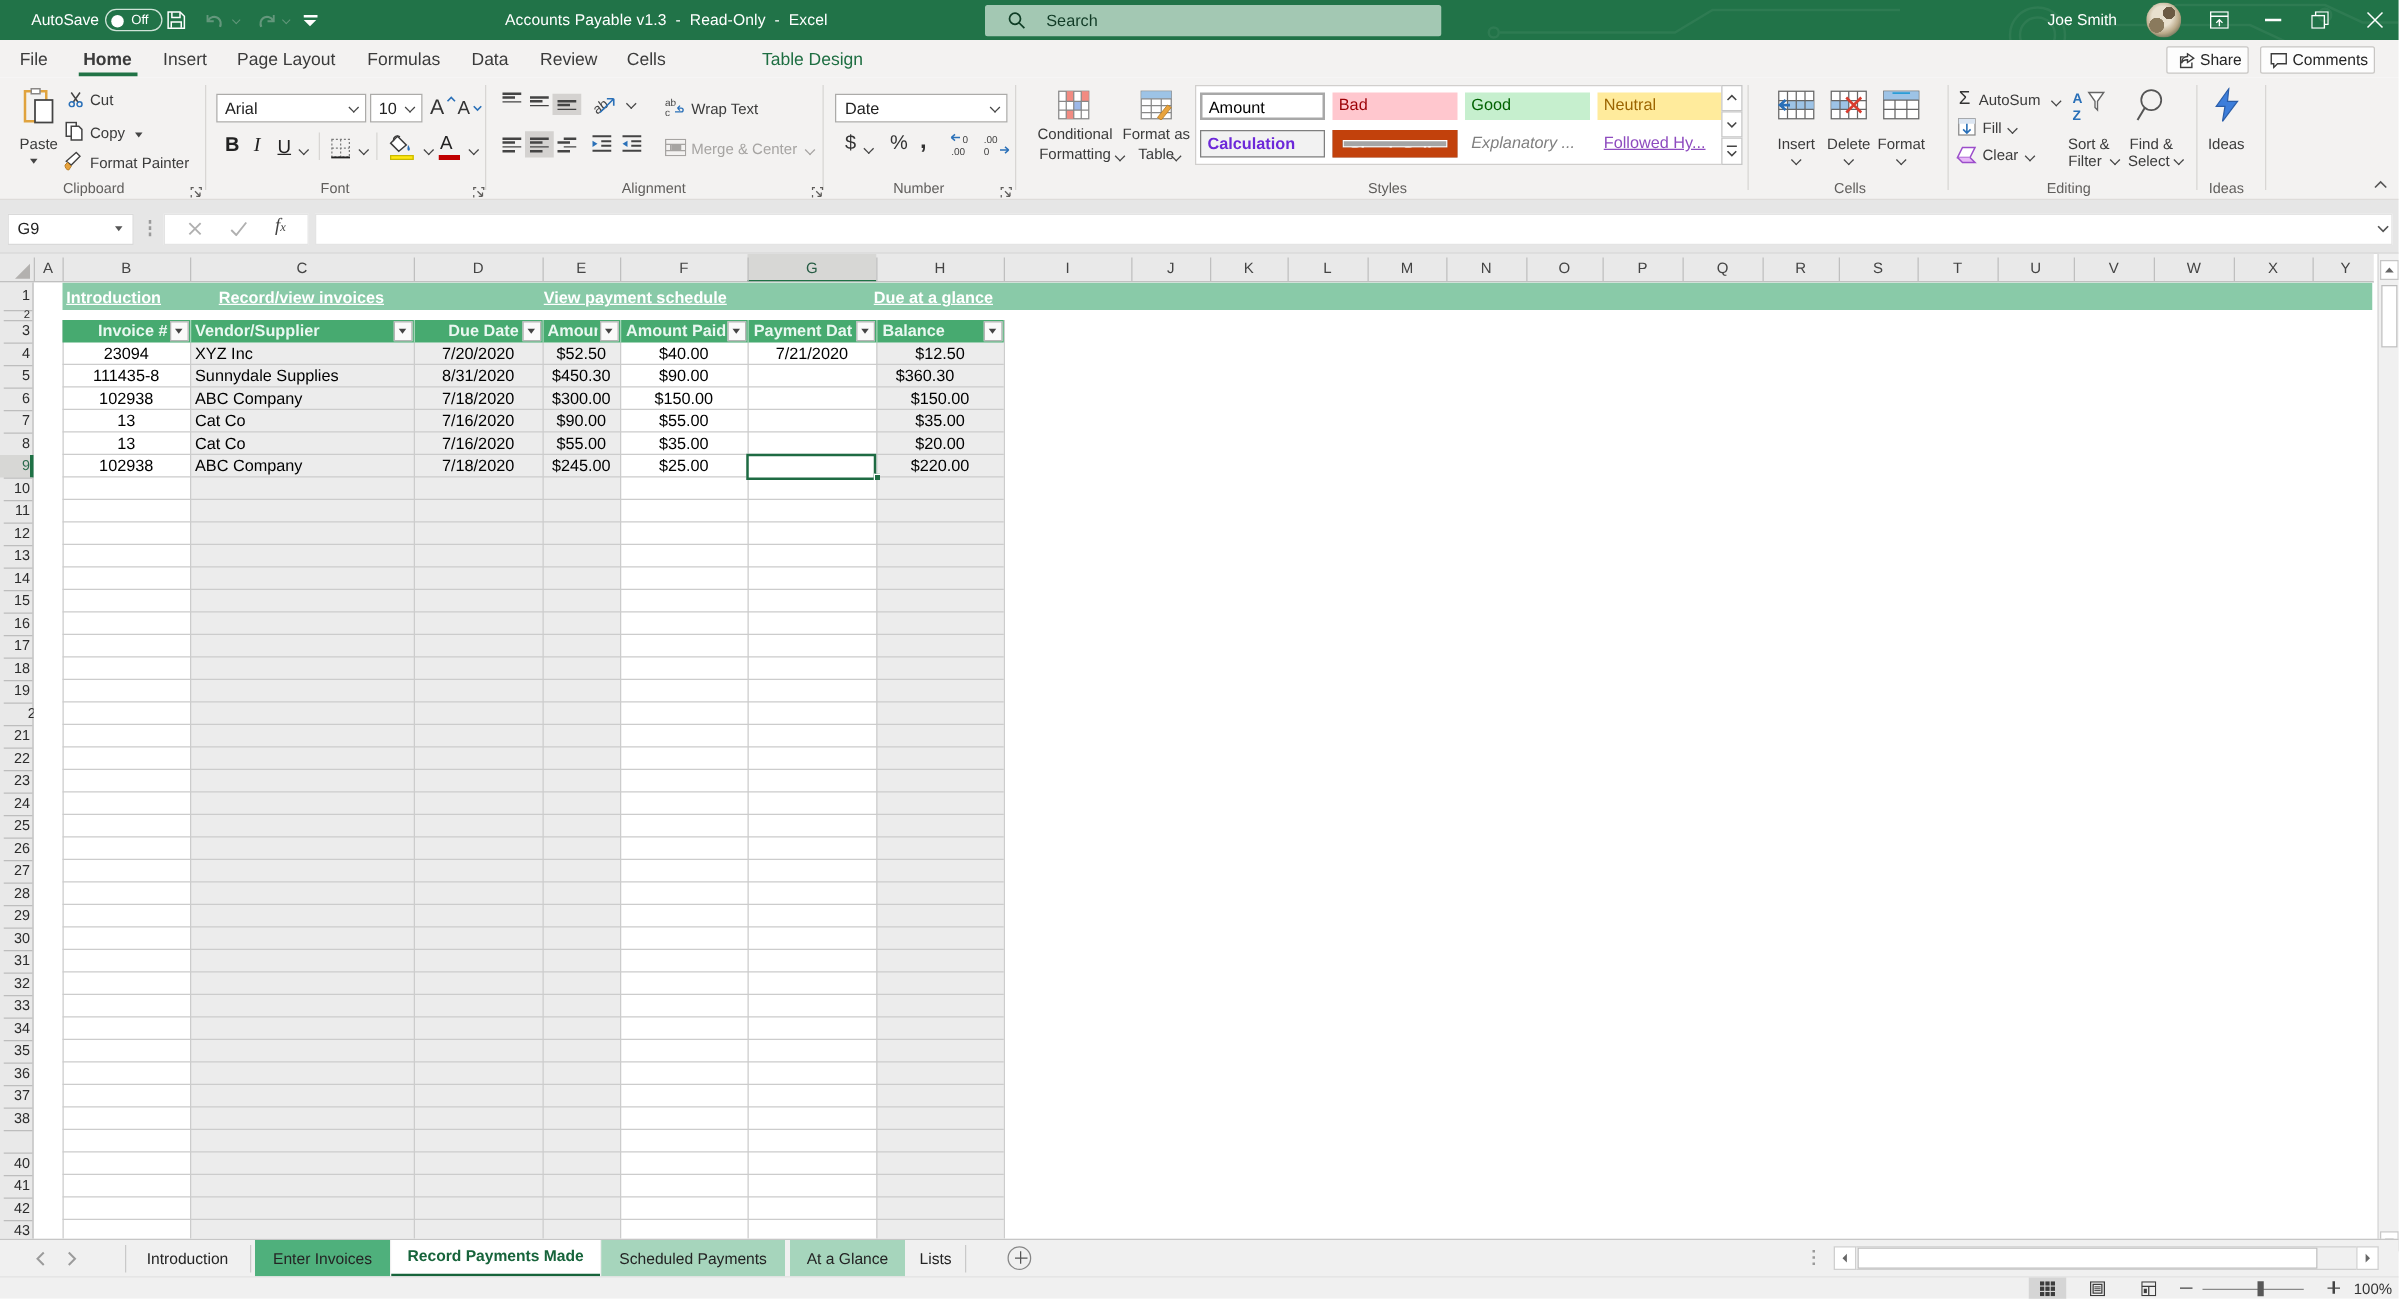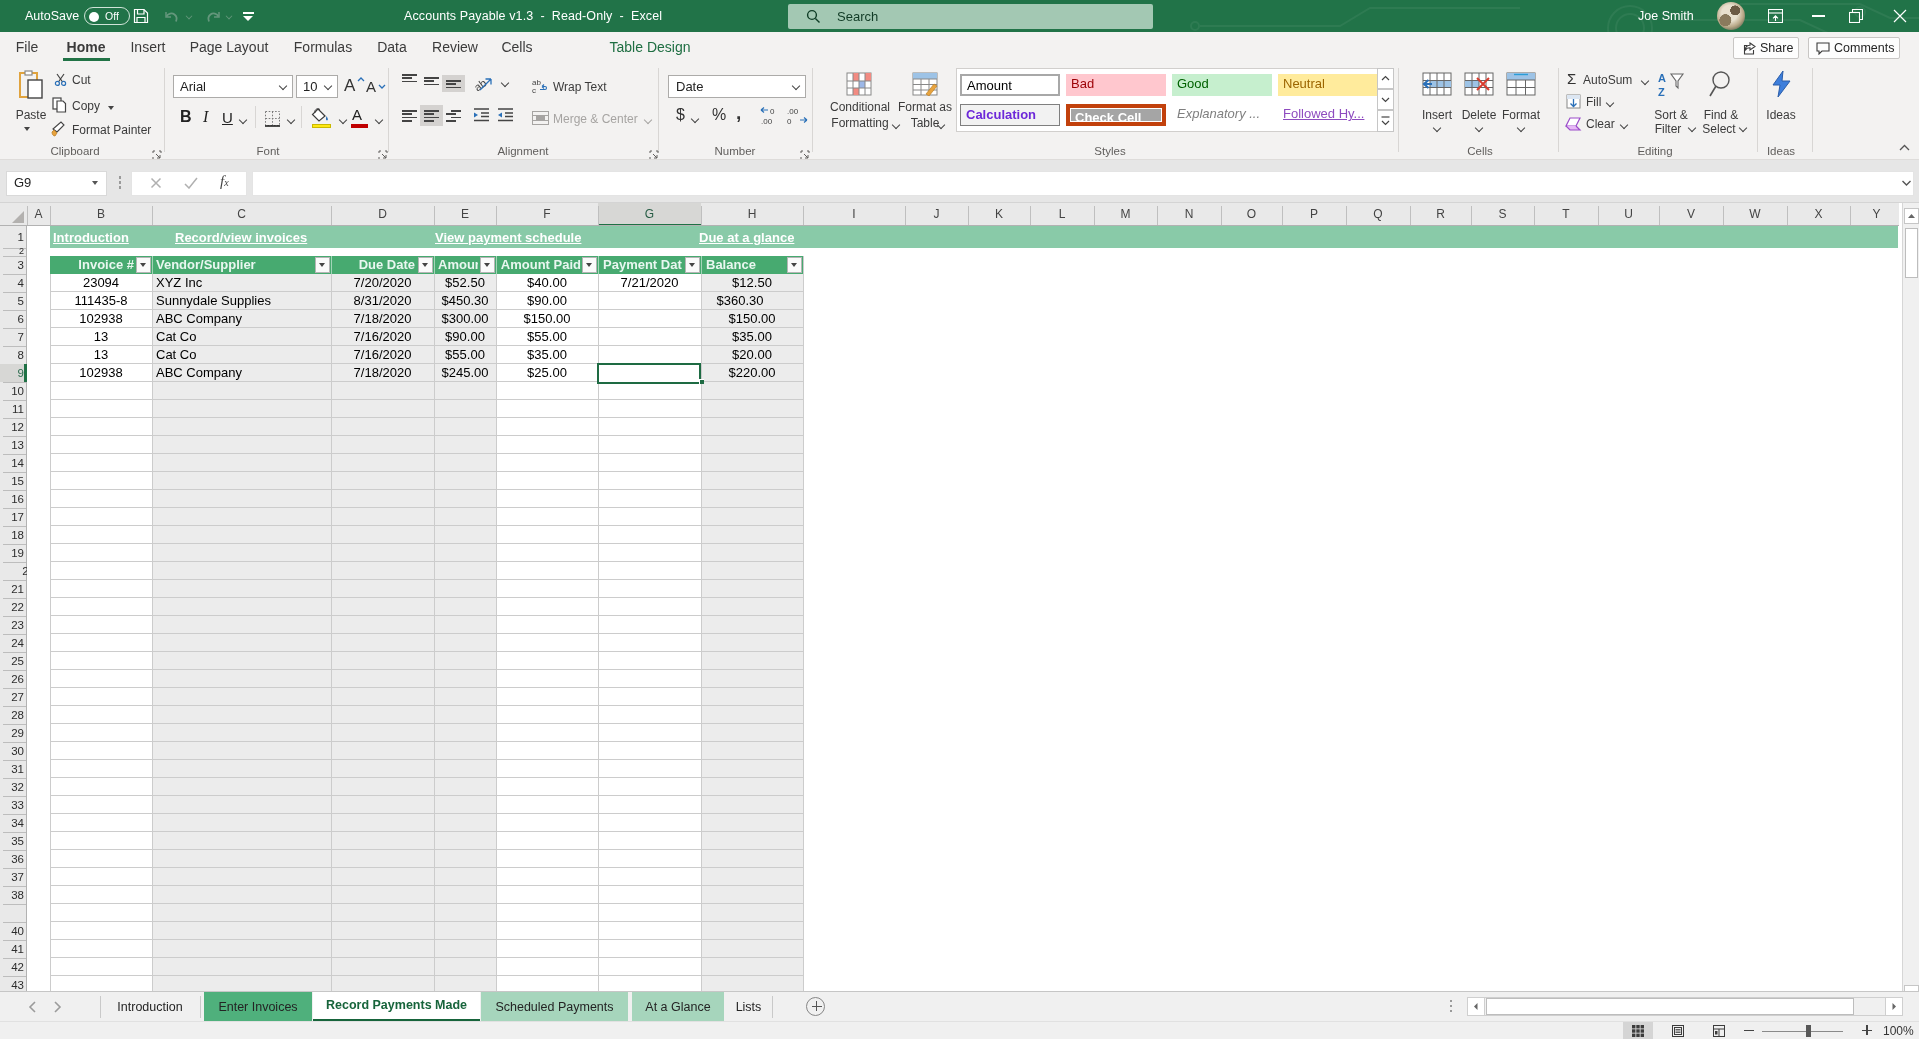--- a/index.html
+++ b/index.html
@@ -332,21 +332,21 @@
     </svg>
     <div class="rlab abs" style="left:885px;top:38px;width:80px;text-align:center;">Format as</div>
     <div class="rlab abs" style="left:885px;top:54px;width:80px;text-align:center;">Table</div>
     <div class="chev" style="left:938px;top:60px;"></div>
     <div class="abs" style="left:956px;top:6px;width:438px;height:64px;background:#fff;border:1px solid #d1cfcd;"></div>
     <div class="abs" style="left:960px;top:12px;width:100px;height:22px;background:#fff;border:2px solid #a8a8a8;color:#000;font-weight:normal;font-style:normal;font-size:13px;line-height:19px;padding-left:5px;white-space:nowrap;overflow:hidden;">Amount</div>
     <div class="abs" style="left:1066px;top:12px;width:100px;height:22px;background:#ffc7ce;color:#9c0006;font-weight:normal;font-style:normal;font-size:13px;line-height:19px;padding-left:5px;white-space:nowrap;overflow:hidden;">Bad</div>
     <div class="abs" style="left:1172px;top:12px;width:100px;height:22px;background:#c6efce;color:#006100;font-weight:normal;font-style:normal;font-size:13px;line-height:19px;padding-left:5px;white-space:nowrap;overflow:hidden;">Good</div>
     <div class="abs" style="left:1278px;top:12px;width:100px;height:22px;background:#ffeb9c;color:#9c6500;font-weight:normal;font-style:normal;font-size:13px;line-height:19px;padding-left:5px;white-space:nowrap;overflow:hidden;">Neutral</div>
     <div class="abs" style="left:960px;top:42px;width:100px;height:22px;background:#f2f2f2;border:1px solid #7f7f7f;color:#6d28d9;font-weight:bold;font-style:normal;font-size:13px;line-height:19px;padding-left:5px;white-space:nowrap;overflow:hidden;">Calculation</div>
-    <div class="abs" style="left:1066px;top:42px;width:100px;height:22px;background:#a5a5a5;border:4px solid #c2410c;box-shadow:inset 0 0 0 1px #fff;color:#fff;font-weight:bold;font-style:normal;font-size:13px;line-height:19px;padding-left:5px;white-space:nowrap;overflow:hidden;">Check Cell</div>
+    <div class="abs" style="left:1066px;top:42px;width:100px;height:22px;background:#a5a5a5;border:8px solid #c2410c;box-shadow:inset 0 0 0 1px #fff;color:#fff;font-weight:bold;font-style:normal;font-size:13px;line-height:19px;padding-left:5px;white-space:nowrap;overflow:hidden;">Check Cell</div>
     <div class="abs" style="left:1172px;top:42px;width:100px;height:22px;background:#fff;color:#7f7f7f;font-weight:normal;font-style:italic;font-size:13px;line-height:19px;padding-left:5px;white-space:nowrap;overflow:hidden;">Explanatory ...</div>
     <div class="abs" style="left:1278px;top:42px;width:100px;height:22px;background:#fff;color:#8e4bbf;font-weight:normal;font-style:normal;text-decoration:underline;font-size:13px;line-height:19px;padding-left:5px;white-space:nowrap;overflow:hidden;">Followed Hy...</div>
     <div class="sbtn" style="left:1377px;top:6px;width:17px;height:21px;"><svg width="15" height="19" viewBox="0 0 15 19">
         <path d="M4 11 L7.5 7.5 L11 11" stroke="#444" fill="none" stroke-width="1.2"></path>
       </svg></div>
     <div class="sbtn" style="left:1377px;top:27px;width:17px;height:21px;"><svg width="15" height="19" viewBox="0 0 15 19">
         <path d="M4 8 L7.5 11.5 L11 8" stroke="#444" fill="none" stroke-width="1.2"></path>
       </svg></div>
     <div class="sbtn" style="left:1377px;top:48px;width:17px;height:22px;"><svg width="15" height="20" viewBox="0 0 15 20">
         <path d="M3.5 6 H11.5" stroke="#444" stroke-width="1.2"></path>

